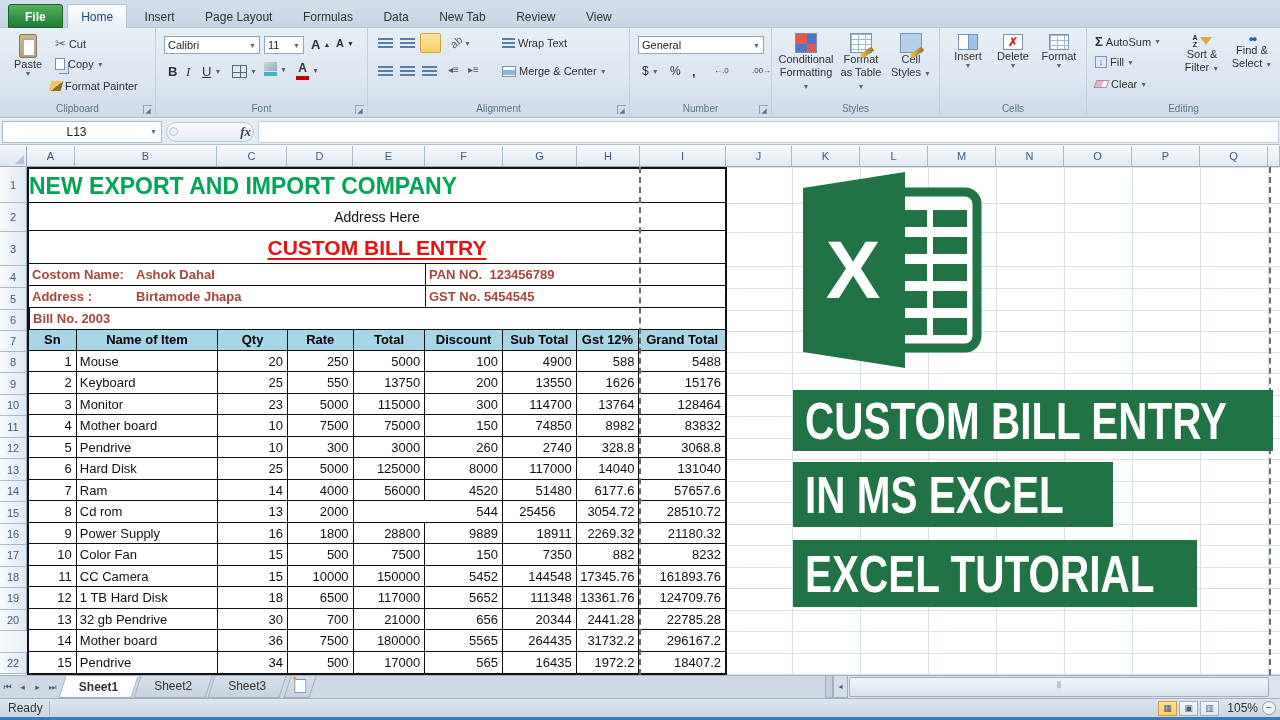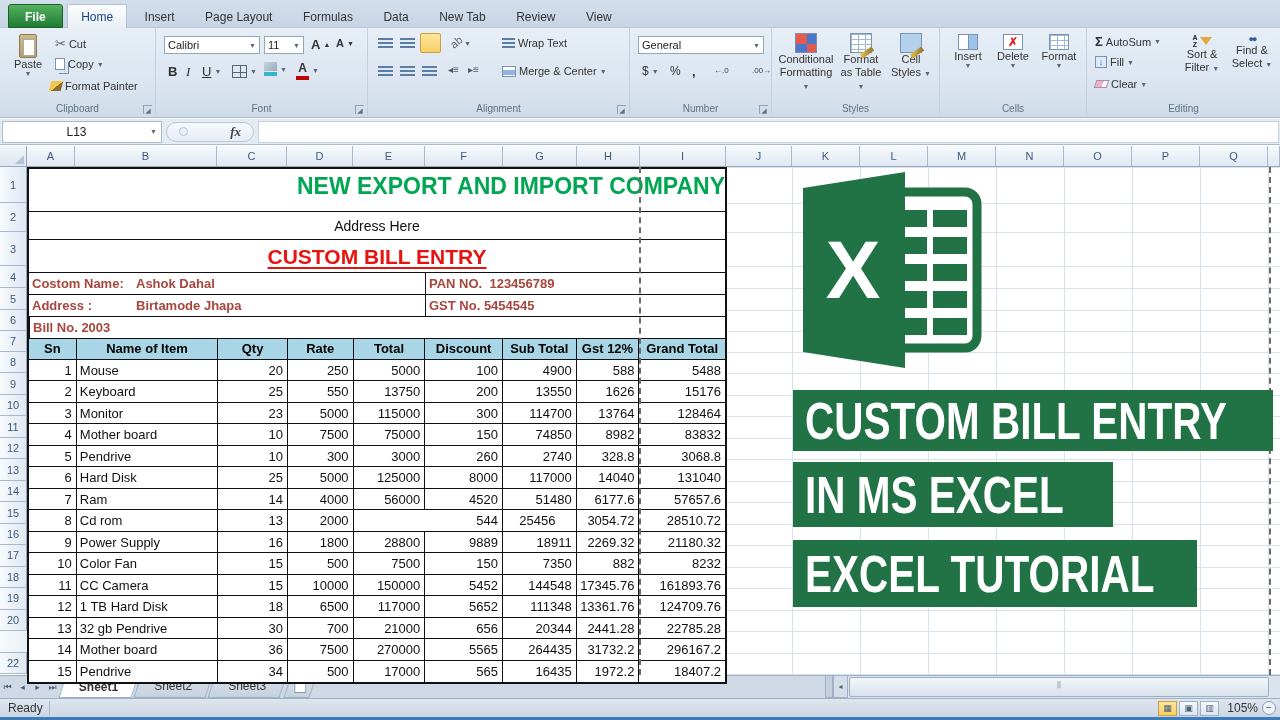--- a/index.html
+++ b/index.html
@@ -60,21 +60,21 @@
                 linear-gradient(90deg,#4a77c9 11px,#e05a4e 11px) 0 10px/22px 10px no-repeat; }
   .twoline { font-size:11px; color:#333; text-align:center; line-height:13px; }
 
   
   #fbar { left:0; top:119px; width:1280px; height:26px; background:#e3ebf3;
     border-bottom:1px solid #aebccd; display:flex; align-items:center; }
   #namebox { width:160px; height:22px; margin-left:2px; background:#fff; border:1px solid #aabbcc;
     display:flex; align-items:center; font-size:12px; color:#222; }
   #namebox .nm { flex:1; text-align:center; }
   #fx-pill { width:88px; height:20px; margin-left:4px; border:1px solid #b9c6d4; border-radius:10px;
-    background:linear-gradient(#f6f9fc,#e7edf4); display:flex; align-items:center; padding:0 12px; }
+    background:linear-gradient(#f6f9fc,#e7edf4); display:flex; align-items:center; padding:0 2px; }
   #fx-pill .dot { width:9px; height:9px; border-radius:50%; background:#e9eff6; border:1px solid #b9c6d4; }
   #fx-pill .fx { margin-left:auto; font-family:"Liberation Serif",serif; font-style:italic; font-weight:bold; font-size:13px; color:#444; }
   #finput { flex:1; height:22px; background:#fff; border:1px solid #c5d1de; margin:0 1px 0 4px; }
 
   
   .colhead { position:absolute; top:146px; height:21px; background:linear-gradient(#f7fafc,#dfe7f1);
     border-right:1px solid #aab8cc; border-bottom:1px solid #98a8bd; font-size:11px; color:#3e5a7e;
     text-align:center; line-height:21px; }
   .rowhead { position:absolute; left:0; width:27px; background:linear-gradient(90deg,#f7fafc,#dfe7f1);
     border-right:1px solid #98a8bd; border-bottom:1px solid #aab8cc; font-size:11px; color:#3e5a7e;
@@ -84,21 +84,21 @@
   #corner:after { content:""; position:absolute; right:2px; bottom:2px;
     border-left:9px solid transparent; border-bottom:9px solid #b6c2d2; }
   .vline { position:absolute; top:167px; width:1px; height:508px; background:#d9e1ec; }
   .hline { position:absolute; left:27px; width:1253px; height:1px; background:#d9e1ec; }
   .pagebreak { position:absolute; top:167px; height:508px; width:0; border-left:2px dashed #6b6b6b; z-index:30; }
 
   
   #bill { left:27px; top:167px; width:700px; border:2px solid #111; z-index:10; background:#fff; }
   .bcell { border-right:1px solid #111; overflow:hidden; white-space:pre; }
   .bcell:last-child { border-right:none; }
-  #b-company { height:43px; line-height:34px; text-align:right; font-size:23px; font-weight:bold;
+  #b-company { height:34px; line-height:34px; text-align:left; font-size:23px; font-weight:bold;
     color:#00a651; border-bottom:1px solid #111; }
   #b-addr { height:28px; line-height:28px; text-align:center; font-size:14px; color:#111; border-bottom:1px solid #111; }
   #b-title { height:33px; line-height:33px; text-align:center; font-size:21px; font-weight:bold;
     color:#e8120e; border-bottom:1px solid #111; }
   #b-title span { text-decoration:underline; text-underline-offset:3px; }
   .info-row { display:flex; font-size:13px; font-weight:bold; color:#a8453c; border-bottom:1px solid #111; height:22px; line-height:21px; }
   .info-left { width:396px; display:flex; }
   .info-left .lab { width:107px; padding-left:3px; white-space:pre; }
   .info-right { flex:1; border-left:1px solid #111; padding-left:3px; white-space:pre; }
   .hrow { display:flex; background:#a9d6e7; font-weight:bold; font-size:13px; height:21px; line-height:20px; text-align:center; border-bottom:1px solid #111; }
@@ -603,21 +603,21 @@
           <div class="bcell num" style="width: 78px;">656</div>
           <div class="bcell num" style="width: 74px;">20344</div>
           <div class="bcell num" style="width: 63px;">2441.28</div>
           <div class="bcell num" style="width: 86px;">22785.28</div>
         </div>
         <div class="trow">
           <div class="bcell num" style="width: 48px;">14</div>
           <div class="bcell txt" style="width: 142px;">Mother board</div>
           <div class="bcell num" style="width: 70px;">36</div>
           <div class="bcell num" style="width: 66px;">7500</div>
-          <div class="bcell num" style="width: 72px;">270000</div>
+          <div class="bcell num" style="width: 72px;">180000</div>
           <div class="bcell num" style="width: 78px;">5565</div>
           <div class="bcell num" style="width: 74px;">264435</div>
           <div class="bcell num" style="width: 63px;">31732.2</div>
           <div class="bcell num" style="width: 86px;">296167.2</div>
         </div>
         <div class="trow">
           <div class="bcell num" style="width: 48px;">15</div>
           <div class="bcell txt" style="width: 142px;">Pendrive</div>
           <div class="bcell num" style="width: 70px;">34</div>
           <div class="bcell num" style="width: 66px;">500</div>

